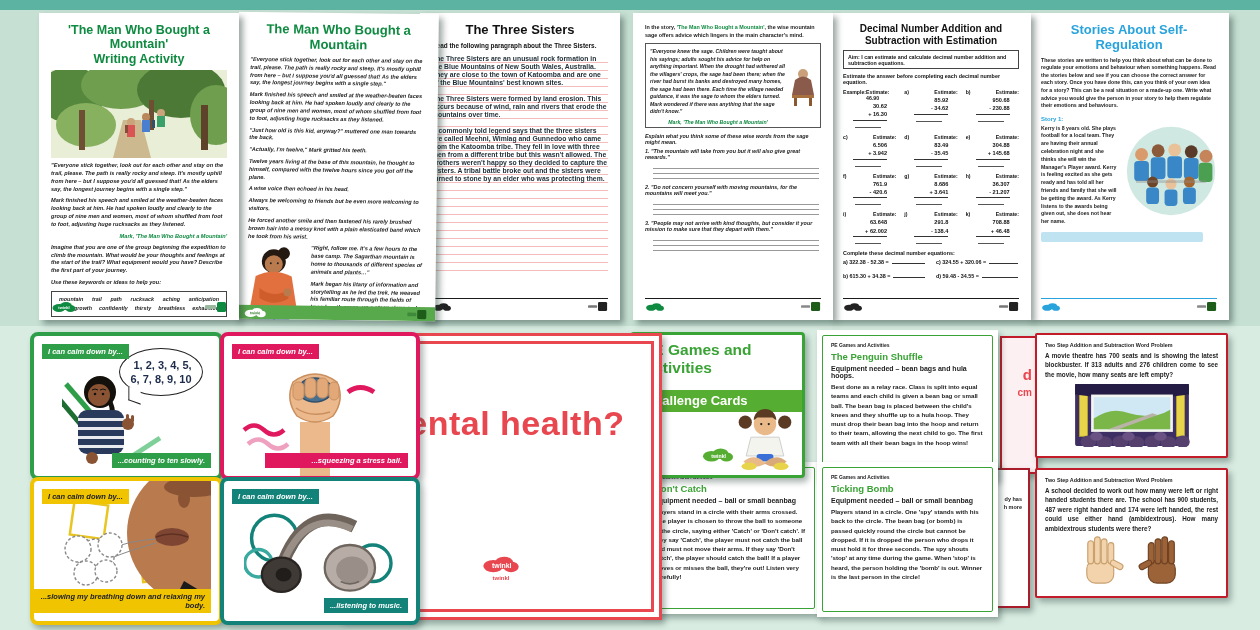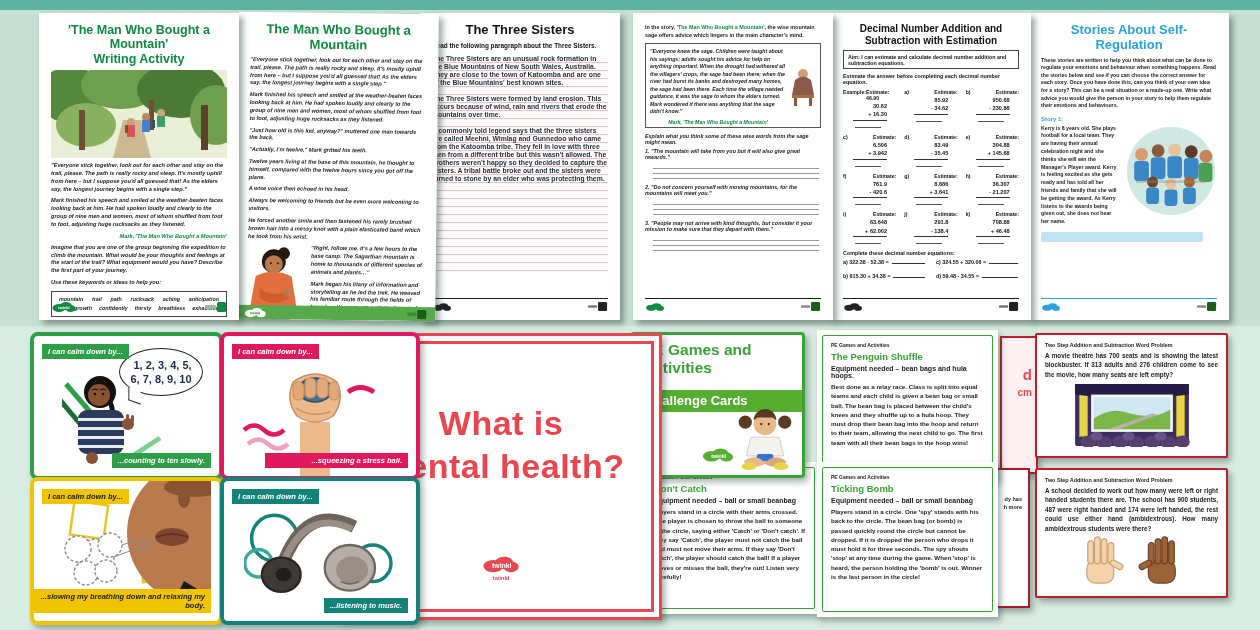--- a/index.html
+++ b/index.html
@@ -458,21 +458,20 @@
       <svg width="20" height="11" viewBox="0 0 44 24">
           <rect x="22" y="2" width="20" height="20" rx="3" fill="#1e5c1a"></rect>
           <rect x="0" y="9" width="20" height="6" rx="2" fill="#888"></rect>
         </svg>
     </div>
   </div>
 
   <div class="bigcard" style="left:340px;top:333px;width:322px;height:287px;border:3px solid #e8474f;z-index:9;">
     <div class="mh-inner">
       <div class="mh-text">
-        <div>What is</div>
         <div>mental health?</div>
       </div>
       <div class="mh-logo">
         <svg width="40" height="19" viewBox="0 0 52 24">
             <ellipse cx="16" cy="14" rx="13" ry="8" fill="#e8474f"></ellipse>
             <ellipse cx="30" cy="10" rx="12" ry="8" fill="#e8474f"></ellipse>
             <ellipse cx="39" cy="15" rx="10" ry="7" fill="#e8474f"></ellipse>
             <text x="27" y="16" text-anchor="middle" font-size="9" fill="#fff" font-weight="bold">twinkl</text>
           </svg>
         <span class="cloud-text" style="color:#e8474f;">twinkl</span>

